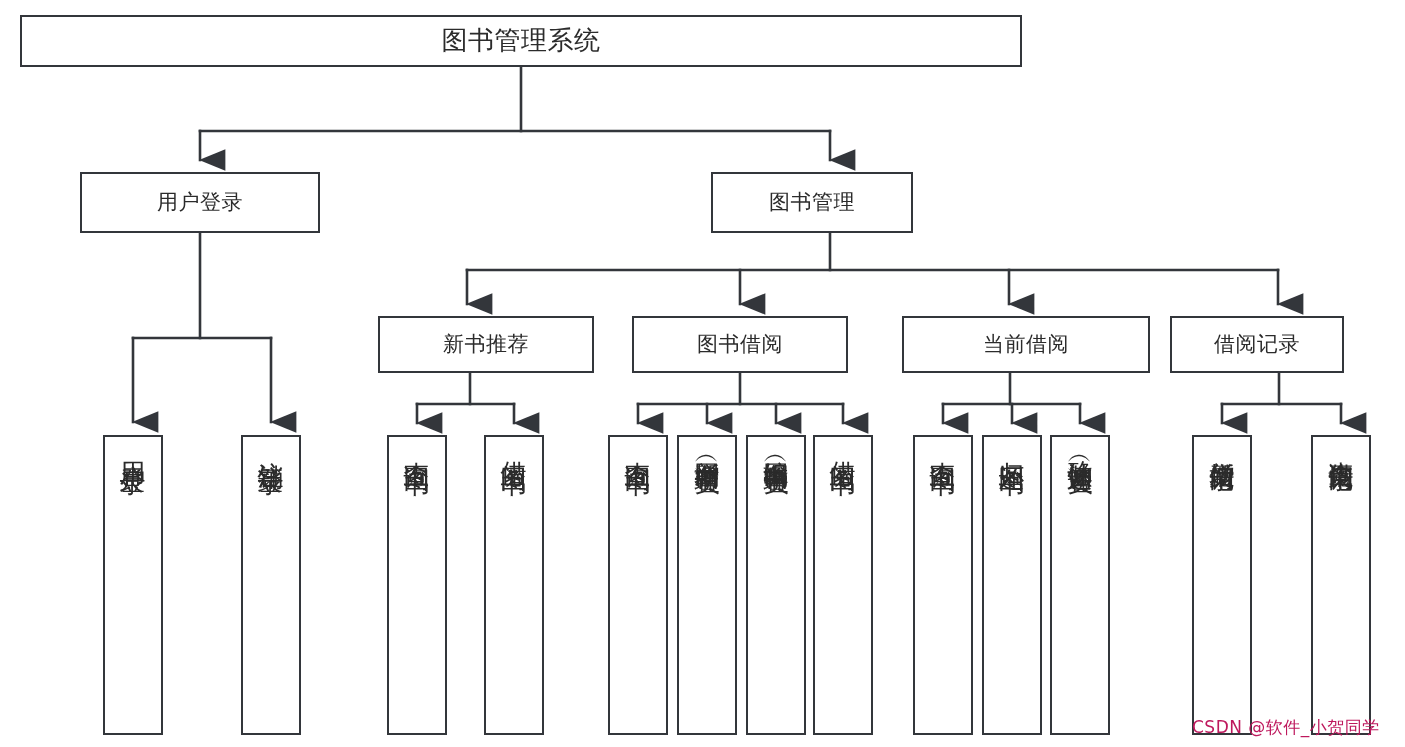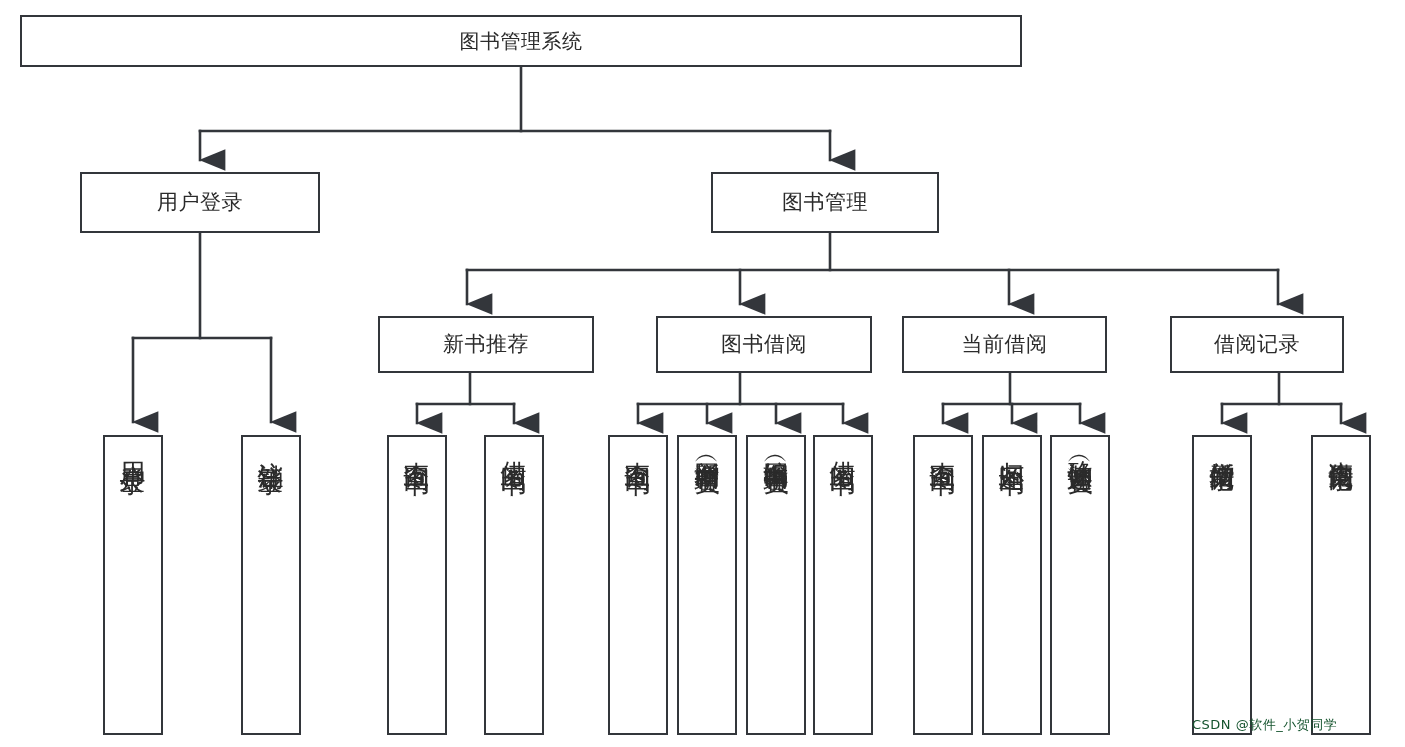--- a/index.html
+++ b/index.html
@@ -40,21 +40,21 @@
     line-height: 1.22;
     color: #2b2b2b;
   }
   
   .node.horiz .lbl {
     font-size: 21px;
     letter-spacing: 0.5px;
     white-space: nowrap;
   }
   .node.root .lbl {
-    font-size: 20px;
+    font-size: 26px;
   }
   
   .node.vert {
     align-items: flex-start;
     justify-content: center;
     padding-top: 4px;
   }
   .node.vert .lbl {
     writing-mode: vertical-rl;
     text-orientation: upright;
@@ -62,22 +62,22 @@
     line-height: 1.0;
     letter-spacing: 3px;
     white-space: nowrap;
   }
   .node.vert.tall .lbl {
     font-size: 25px;
     letter-spacing: 1.5px;
   }
   .watermark {
     position: absolute;
-    font-size: 13px;
-    color: #14532d;
+    font-size: 17px;
+    color: #be185d;
     white-space: nowrap;
     letter-spacing: 0.5px;
     pointer-events: none;
   }
 </style>
 </head>
 <body>
 
 <div id="canvas">
 
@@ -137,31 +137,31 @@
     </g>
   </svg>
 
   <div class="node horiz root" style="left:20px; top:15px; width:1002px; height:52px;">
     <span class="lbl">图书管理系统</span>
   </div>
 
   <div class="node horiz" style="left:80px; top:172px; width:240px; height:61px;">
     <span class="lbl">用户登录</span>
   </div>
-  <div class="node horiz" style="left:711px; top:172px; width:228px; height:61px;">
+  <div class="node horiz" style="left:711px; top:172px; width:202px; height:61px;">
     <span class="lbl">图书管理</span>
   </div>
 
   <div class="node horiz" style="left:378px; top:316px; width:216px; height:57px;">
     <span class="lbl">新书推荐</span>
   </div>
-  <div class="node horiz" style="left:632px; top:316px; width:216px; height:57px;margin-left:24px;">
+  <div class="node horiz" style="left:632px; top:316px; width:216px; height:57px;">
     <span class="lbl">图书借阅</span>
   </div>
-  <div class="node horiz" style="left:902px; top:316px; width:205px; height:57px;">
+  <div class="node horiz" style="left:902px; top:316px; width:248px; height:57px;">
     <span class="lbl">当前借阅</span>
   </div>
   <div class="node horiz" style="left:1170px; top:316px; width:174px; height:57px;">
     <span class="lbl">借阅记录</span>
   </div>
 
   <div class="node vert" style="left:103px; top:435px; width:60px; height:300px;">
     <span class="lbl">用户登录</span>
   </div>
   <div class="node vert" style="left:241px; top:435px; width:60px; height:300px;">

